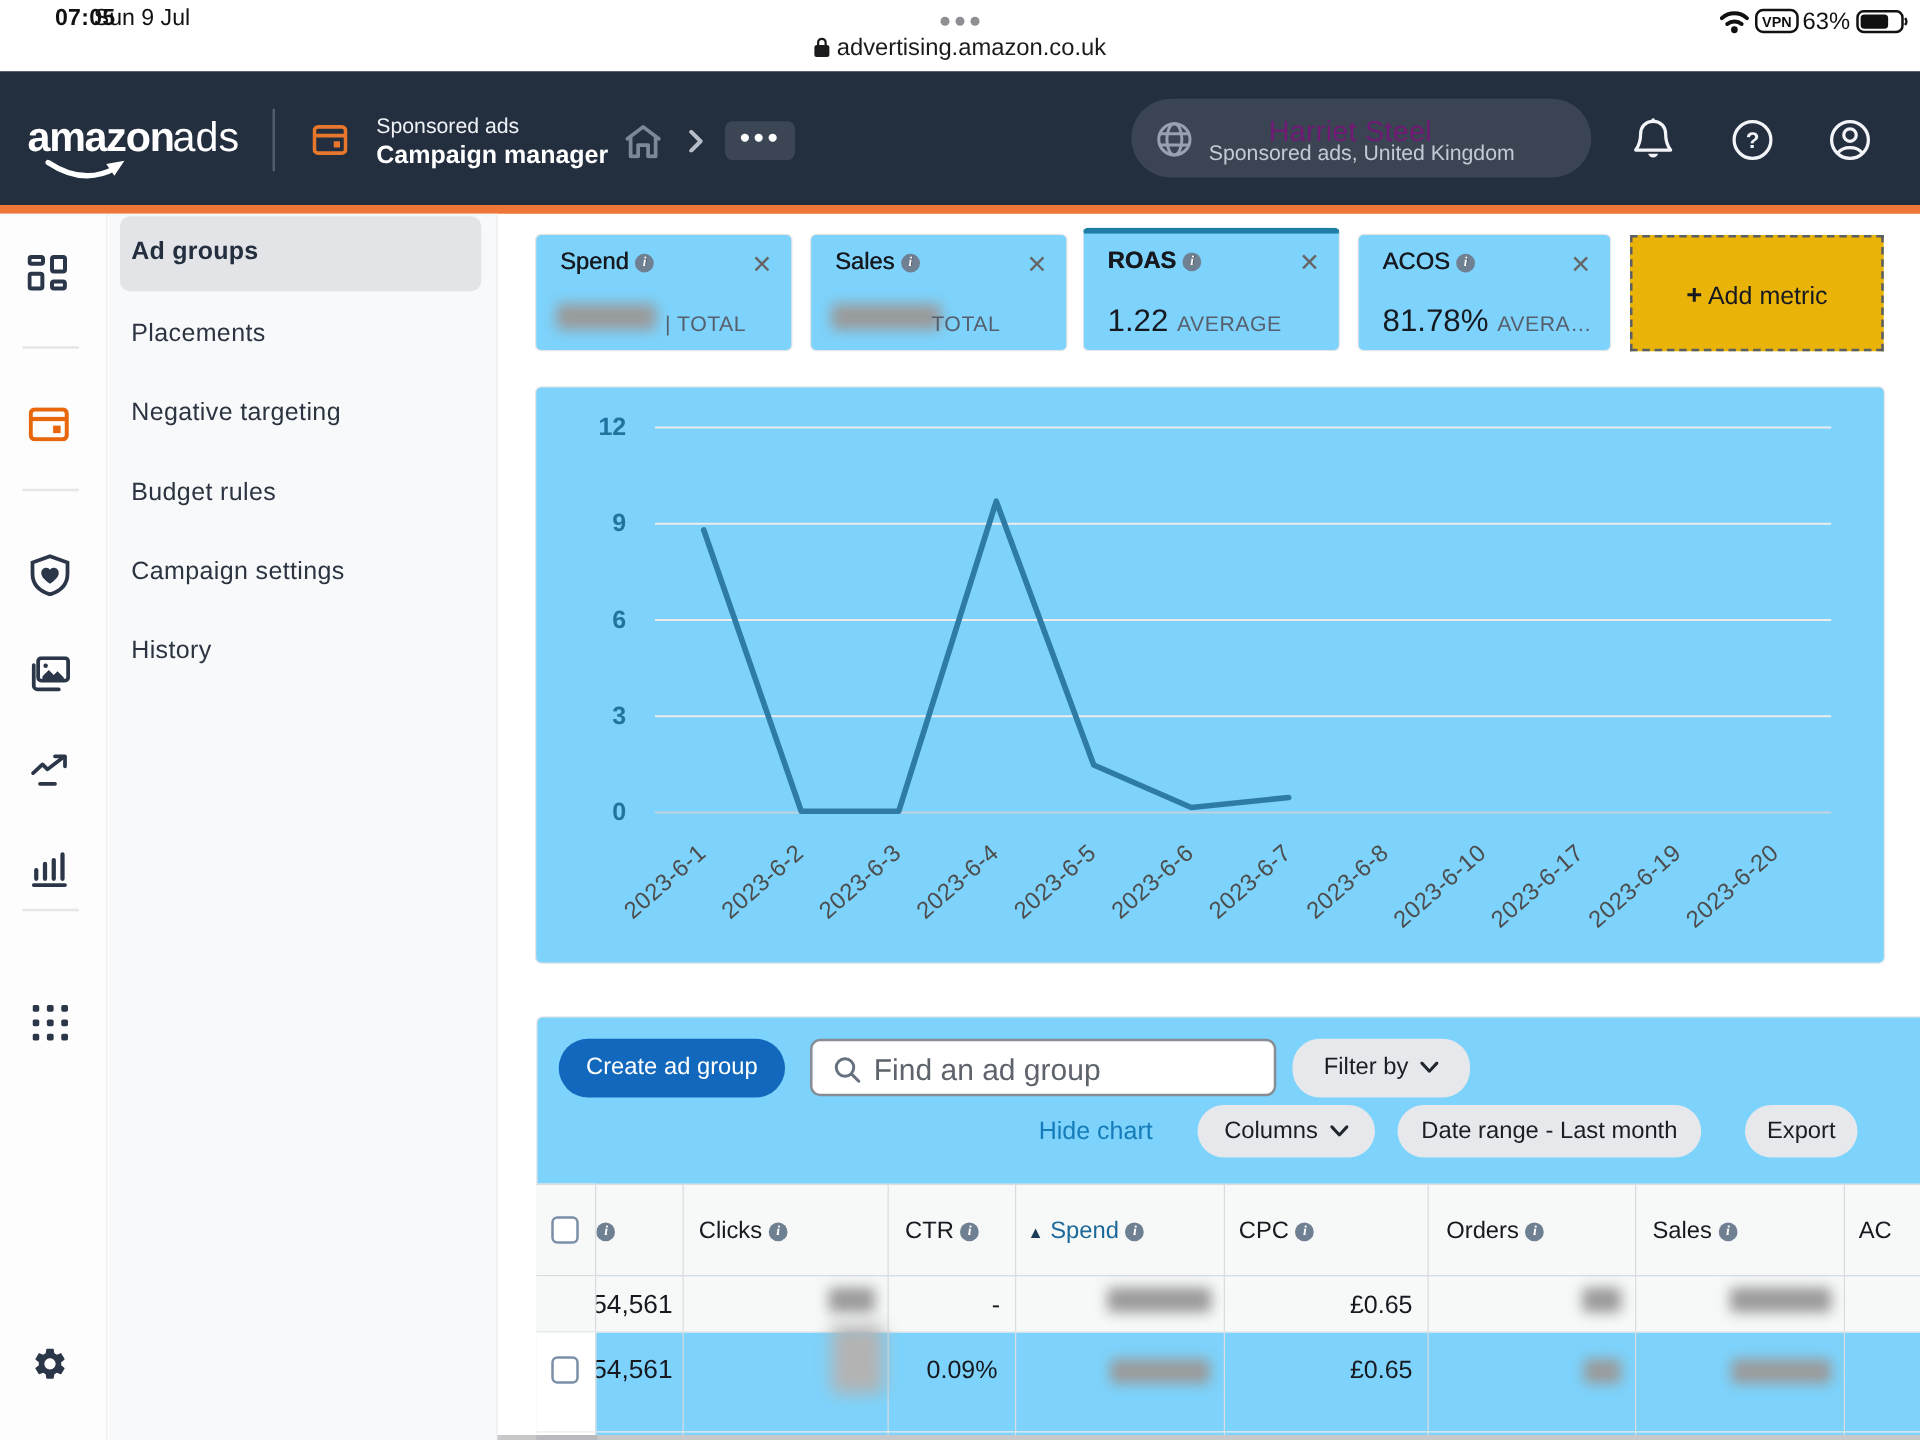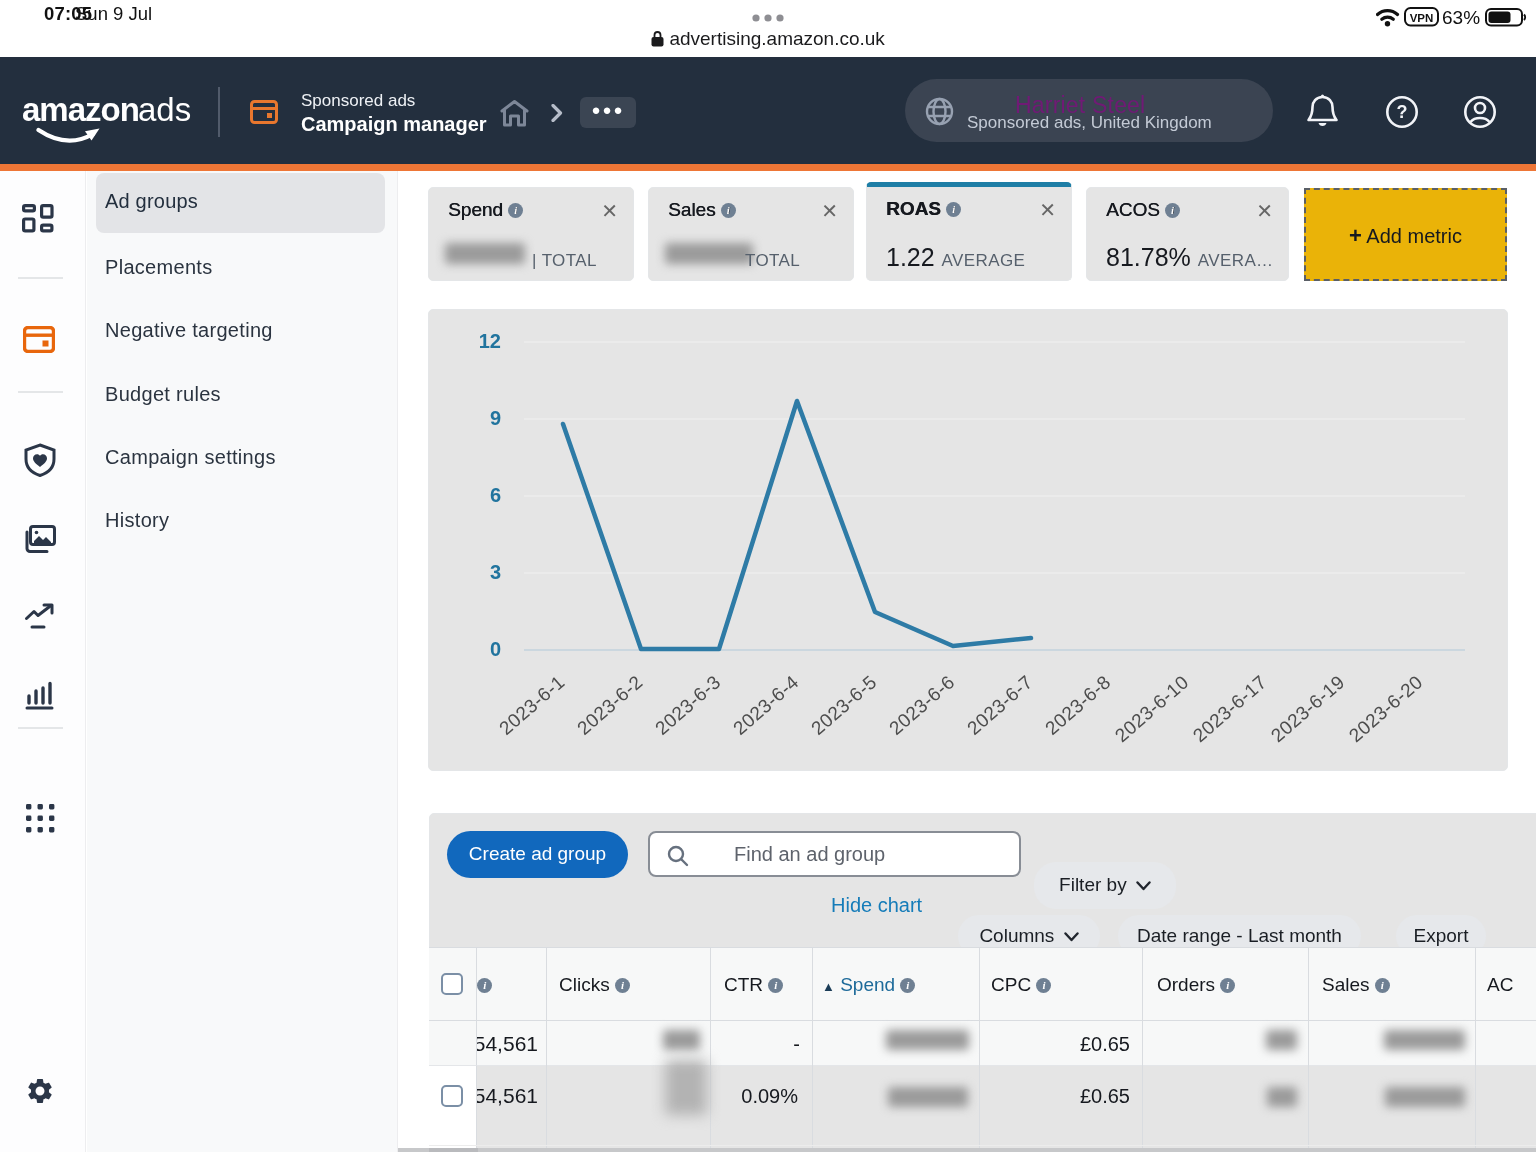--- a/index.html
+++ b/index.html
@@ -26,40 +26,40 @@
   #dots-btn span { display:block; text-align:center; color:#fff; font-size:15px; letter-spacing:2px; line-height:26px; font-weight:700;}
   #userpill { left:905px; top:79px; width:368px; height:63px; background:#3b4452; border-radius:32px; }
   #u-name { left:1015px; top:92px; font-size:23px; letter-spacing:0.2px; color:#701a75; }
   #u-sub  { left:967px; top:113px; font-size:17px; color:#c3cad5; }
 
   
   #rail { left:0; top:171px; width:86px; height:981px; background:#fdfdfe; border-right:1px solid #ededef;}
   #menu { left:87px; top:171px; width:311px; height:981px; background:#f8f9fa; border-right:1px solid #ededef;}
   .rail-div { position:absolute; left:18px; width:45px; height:2px; background:#e4e6e8; }
   #sel-item { position:absolute; left:9px; top:2px; width:289px; height:60px; background:#e3e4e7; border-radius:8px; }
-  #sel-item span { position:absolute; left:9px; top:17px; font-size:20px; letter-spacing:0.2px; font-weight:400; color:#232f3e; }
+  #sel-item span { position:absolute; left:9px; top:17px; font-size:20px; letter-spacing:0.2px; font-weight:700; color:#232f3e; }
   .mi { position:absolute; left:18px; font-size:20px; letter-spacing:0.3px; color:#2b3440; }
 
   
-  .card { position:absolute; background:#e5e5e5; border:1.5px solid #e4e6e8; border-radius:5px; }
+  .card { position:absolute; background:#7dd3fc; border:1.5px solid #e4e6e8; border-radius:5px; }
   .m-title { position:absolute; left:19px; top:11px; font-size:19px; color:#16191f; text-shadow:0.4px 0 0 #16191f; }
   .m-x { position:absolute; right:15px; top:11px; font-size:20px; color:#666; }
   .m-val { position:absolute; left:19px; bottom:8px; font-size:25px; color:#16191f; }
   .m-unit { font-size:17px; letter-spacing:0.4px; color:#56606c; }
   .blur { position:absolute; background:#9a9a9a; filter:blur(5px); border-radius:3px; }
   .info { display:inline-block; width:15px; height:15px; border-radius:50%; background:#6f8093; color:#fff; font-size:11px; font-weight:700; text-align:center; line-height:15px; vertical-align:2px; font-family:"Liberation Serif",serif; font-style:italic;}
 
   #addmetric { left:1304px; top:188px; width:203px; height:93px; border:2px dashed #5a5f66; background:#eab308; }
   #addmetric span { position:absolute; left:0; right:0; top:33px; text-align:center; font-size:20px; color:#16191f; }
 
   
   #btn-create { left:447px; top:831px; width:181px; height:47px; background:#1168bd; border-radius:24px; color:#fff; font-size:19px; text-align:center; line-height:45px; }
   #searchbox { left:648px; top:831px; width:373px; height:46px; background:#fff; border:2px solid #888d95; border-radius:8px; }
-  #searchbox span { position:absolute; left:49px; top:10px; font-size:20px; color:#5e636c;margin-left:35px; }
-  .pill { position:absolute; background:#e6e8eb; border-radius:22px; color:#1a1e24; font-size:19px; text-align:center;margin-top:31px; }
+  #searchbox span { position:absolute; left:49px; top:10px; font-size:24px; color:#5e636c; }
+  .pill { position:absolute; background:#e6e8eb; border-radius:22px; color:#1a1e24; font-size:19px; text-align:center; }
   #hidechart { left:831px; top:894px; font-size:20px; color:#157cb9;text-align:right; }
 
   
   .th { position:absolute; font-size:19px; color:#16191f; }
   .td { position:absolute; font-size:20px; color:#16191f; text-align:right; }
   .vline { position:absolute; width:1px; background:#d9dce0; }
   .chk { position:absolute; width:22px; height:22px; background:#fff; border:2px solid #7b8fa6; border-radius:5px; }
 </style>
 </head>
 <body>

